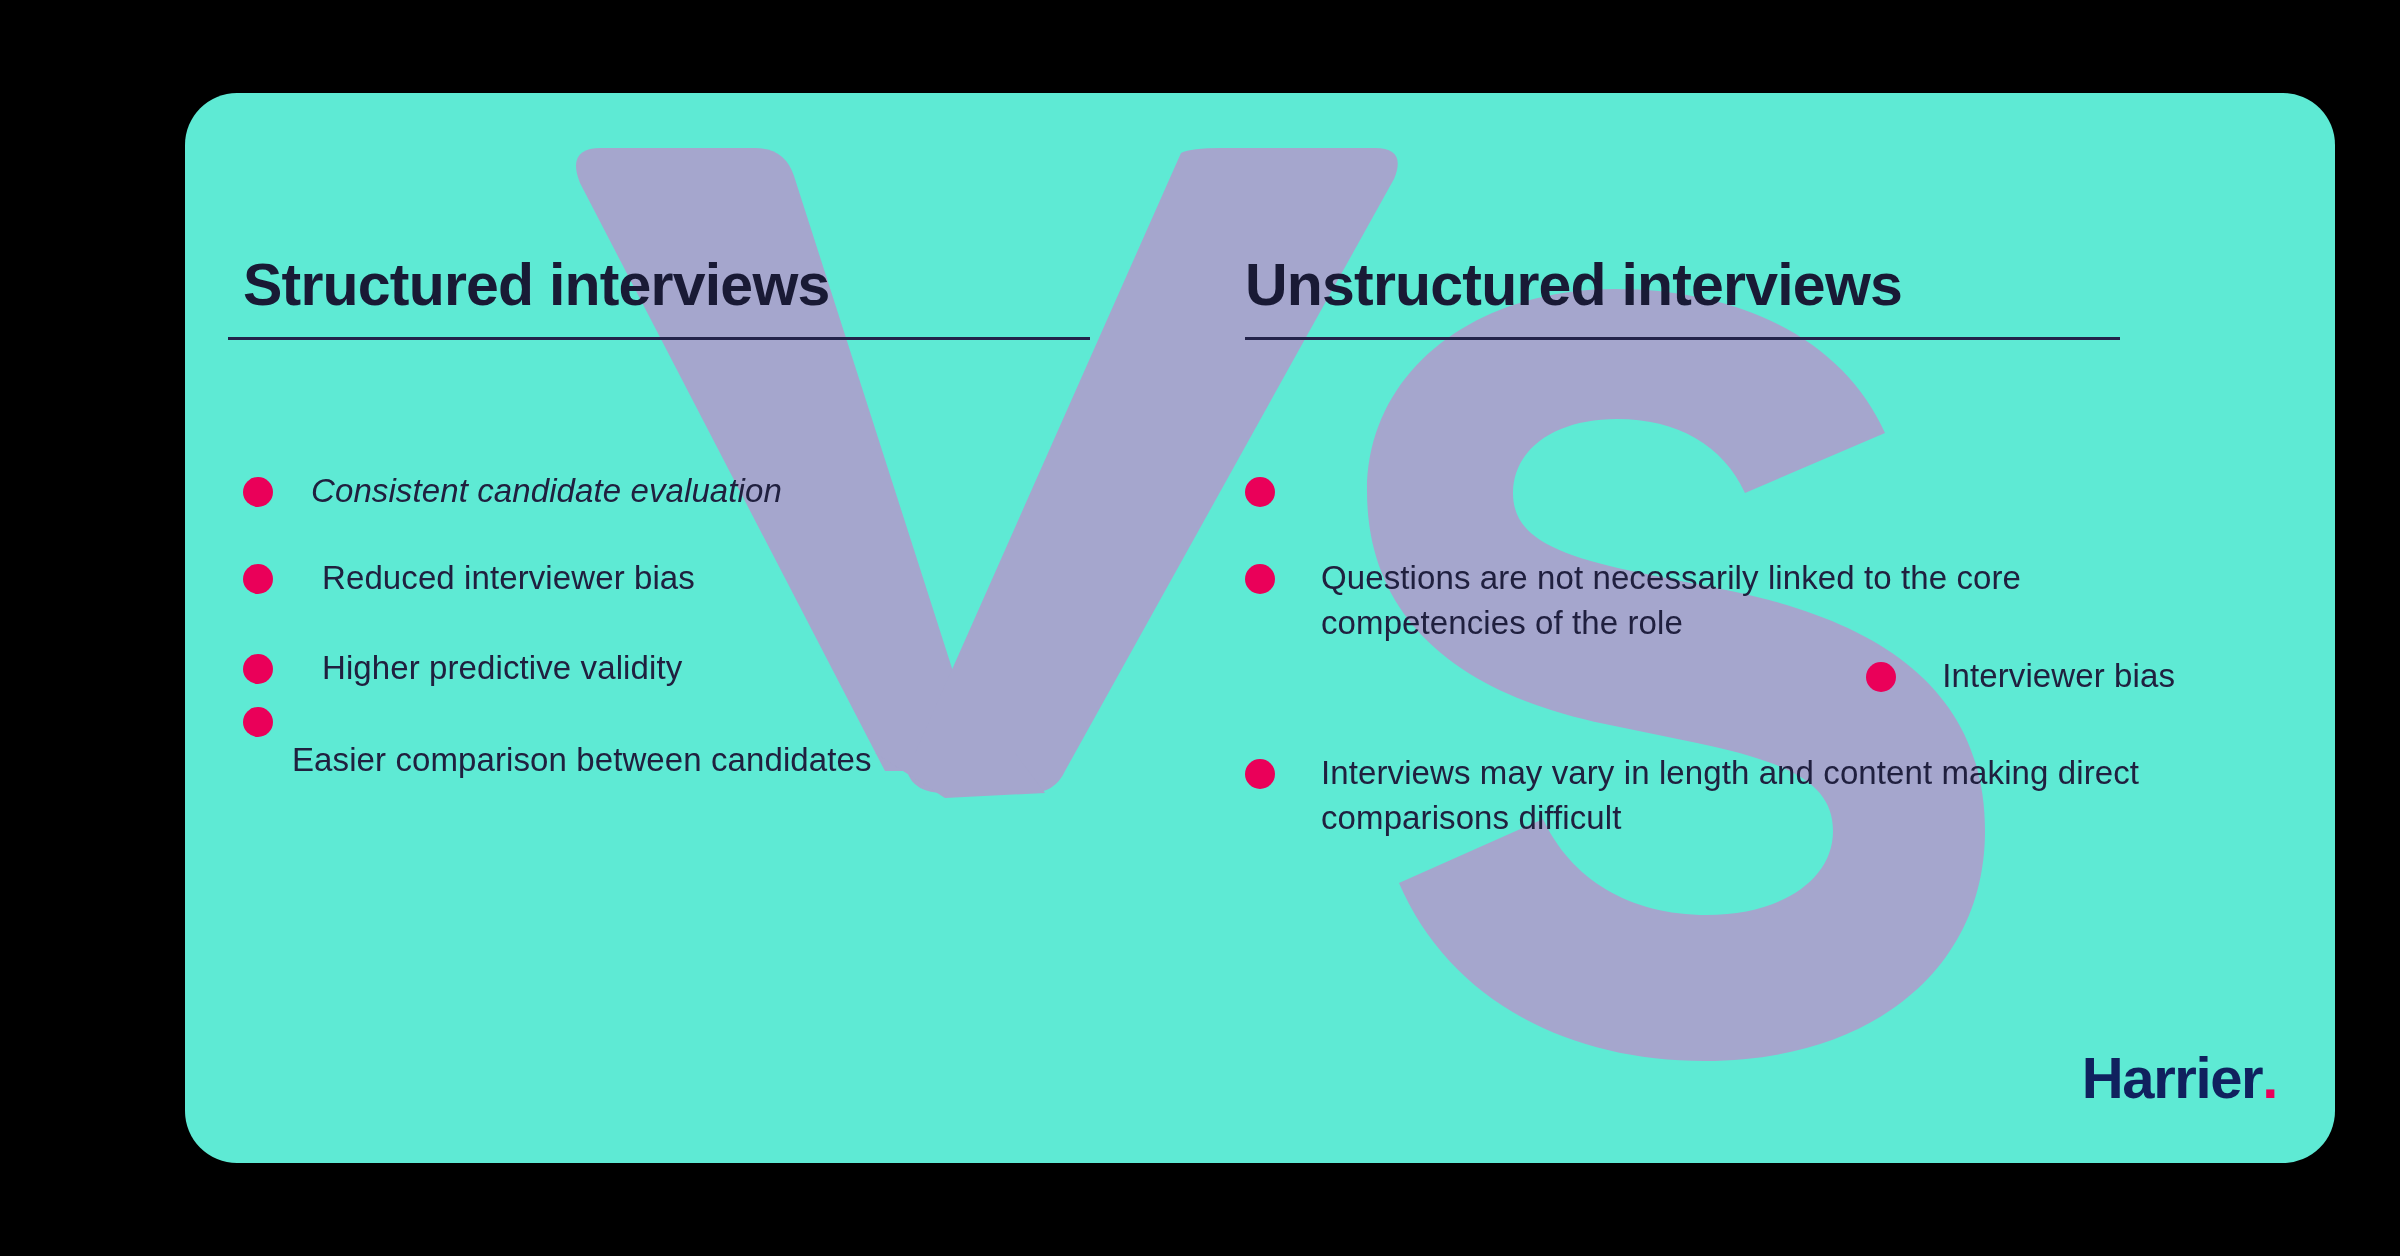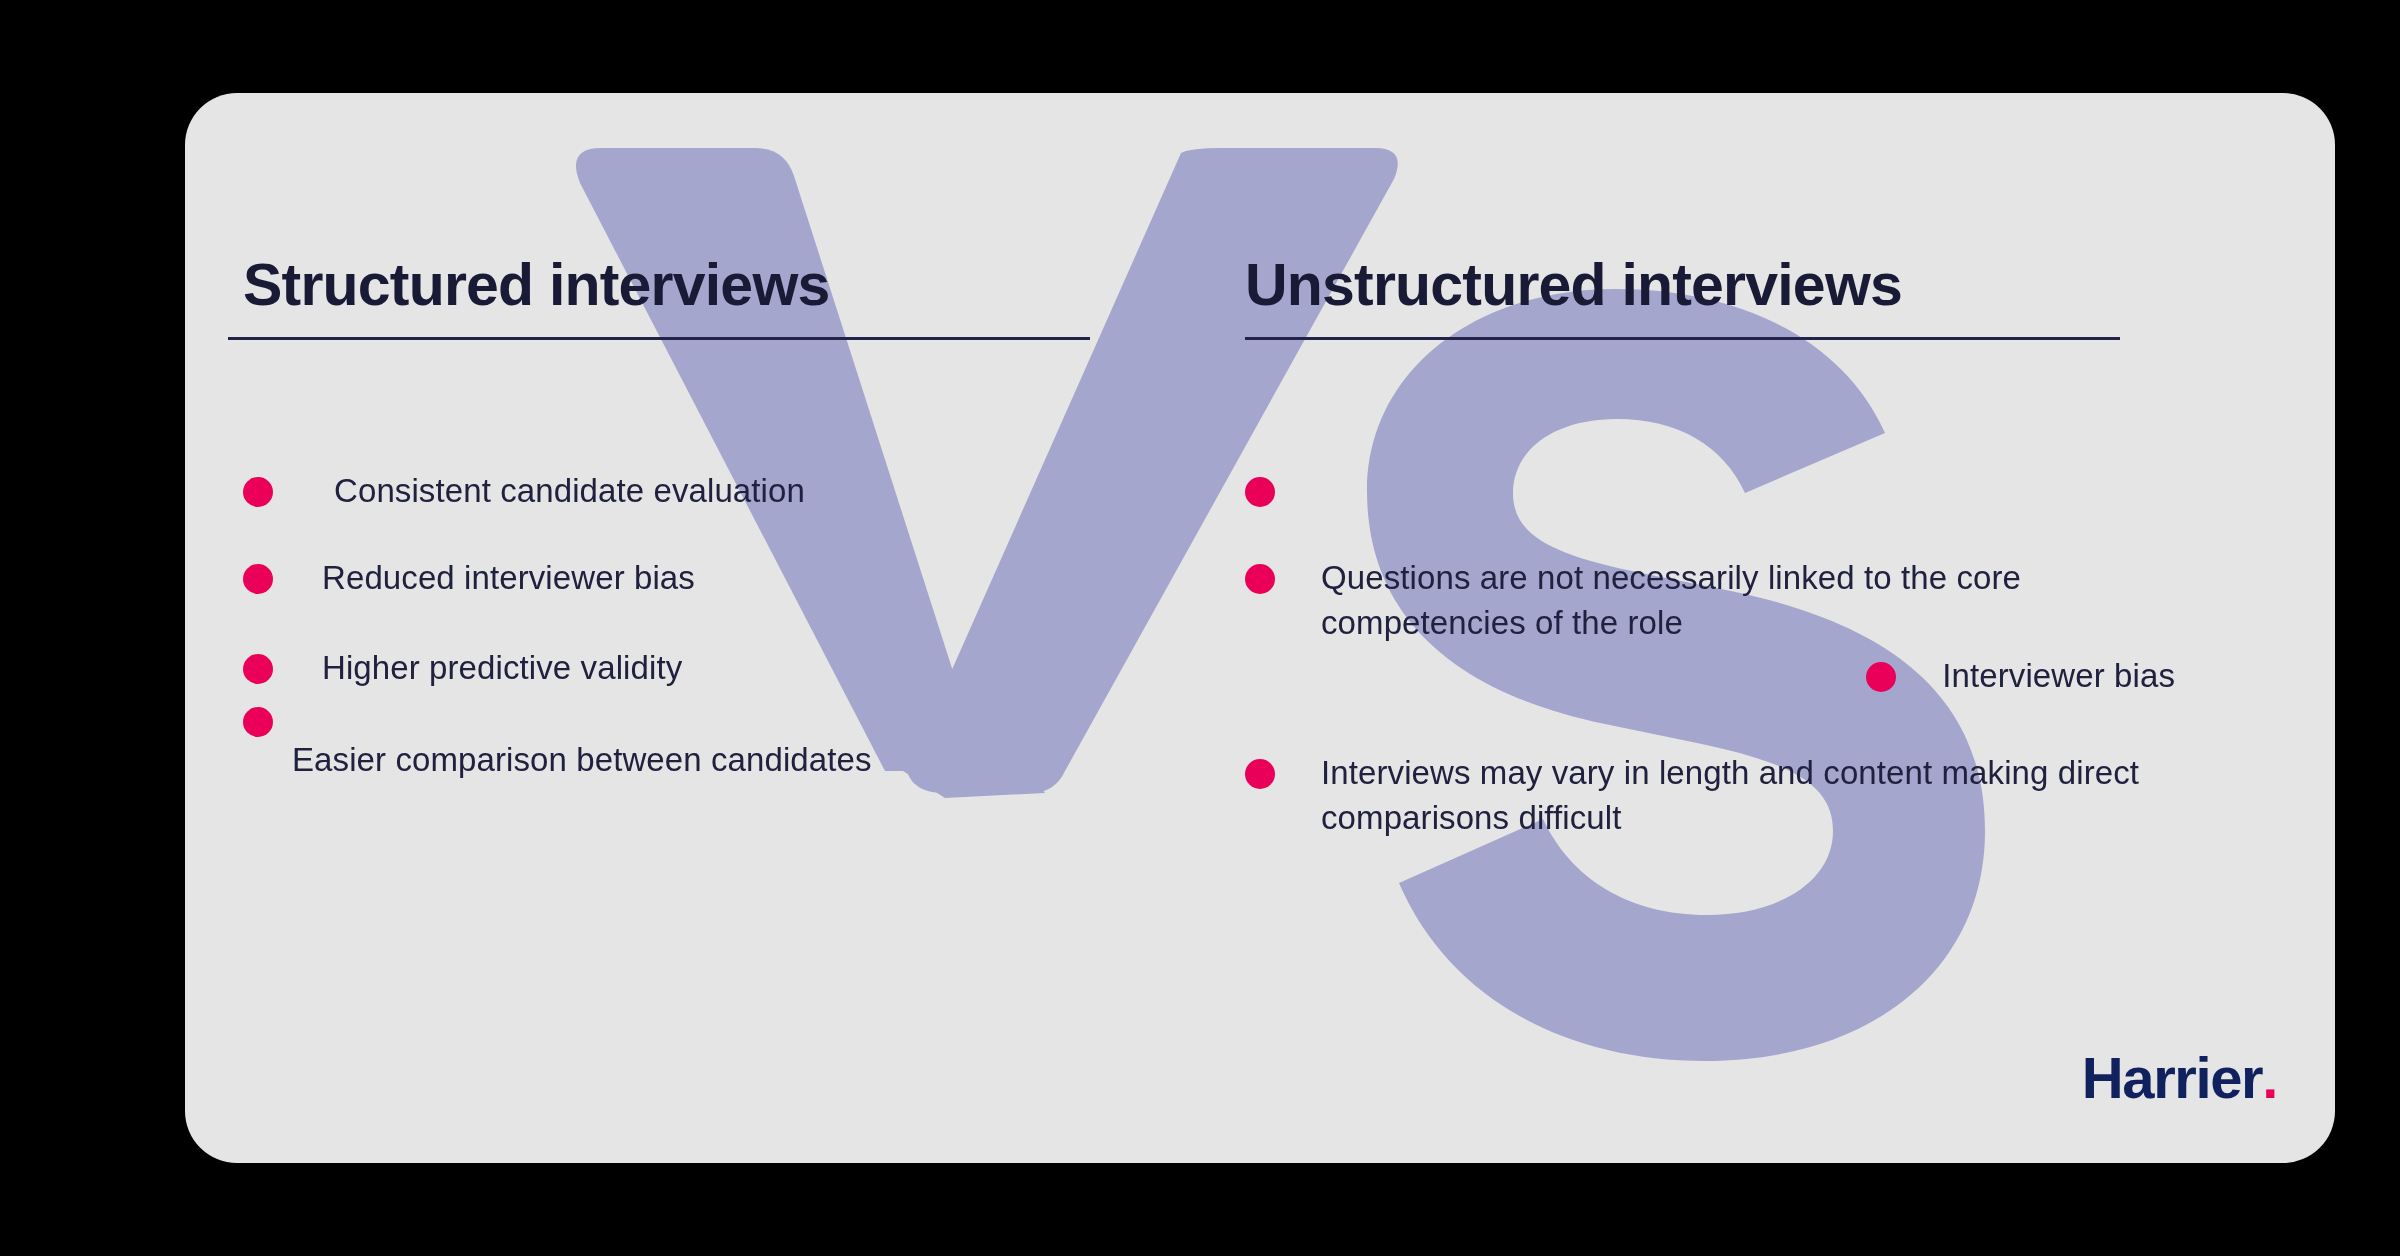--- a/index.html
+++ b/index.html
@@ -2,21 +2,21 @@
 <html><head>
 <meta charset="utf-8">
 <style>
   html,body{margin:0;padding:0;background:#000;}
   body{width:2400px;height:1256px;font-family:"Liberation Sans",sans-serif;overflow:hidden;}
 
   #stage{position:relative;width:2400px;height:1256px;background:#000;}
 
   #card{
     position:absolute;left:185px;top:93px;width:2150px;height:1070px;
-    background:#e5e5e5;border-radius:52px;overflow:hidden;
+    background:#5eead4;border-radius:52px;overflow:hidden;
   }
 
   
   #watermark{position:absolute;left:0;top:0;width:2150px;height:1070px;pointer-events:none;}
 
   
   .col{position:absolute;top:0;}
   #col-left{left:43px;width:905px;}
   #col-right{left:1060px;width:935px;}
 
@@ -41,21 +41,21 @@
     background:#ea0059;margin-top:9px;
   }
   .btext{
     color:#20203f;font-size:33px;line-height:45px;
     font-weight:400;letter-spacing:0.1px;
   }
 
   
   #col-left .bullet{left:15px;width:870px;}
   #col-left .btext{margin-left:49px;}
-  #col-left .bullet.first .btext{margin-left:61px;}
+  #col-left .bullet.first .btext{margin-left:38px;font-style:italic;}
   #lb0{top:375px;} #lb1{top:462px;} #lb2{top:552px;} #lb3{top:605px;flex-direction:column;}
 
   
   #col-right .bullet{left:0px;width:930px;}
   #col-right .btext{margin-left:46px;}
   #rb0{top:375px;} #rb1{top:462px;} #rb2{top:560px;justify-content:flex-end;} #rb3{top:657px;}
 
   
   #logo{
     position:absolute;right:58px;bottom:56px;

